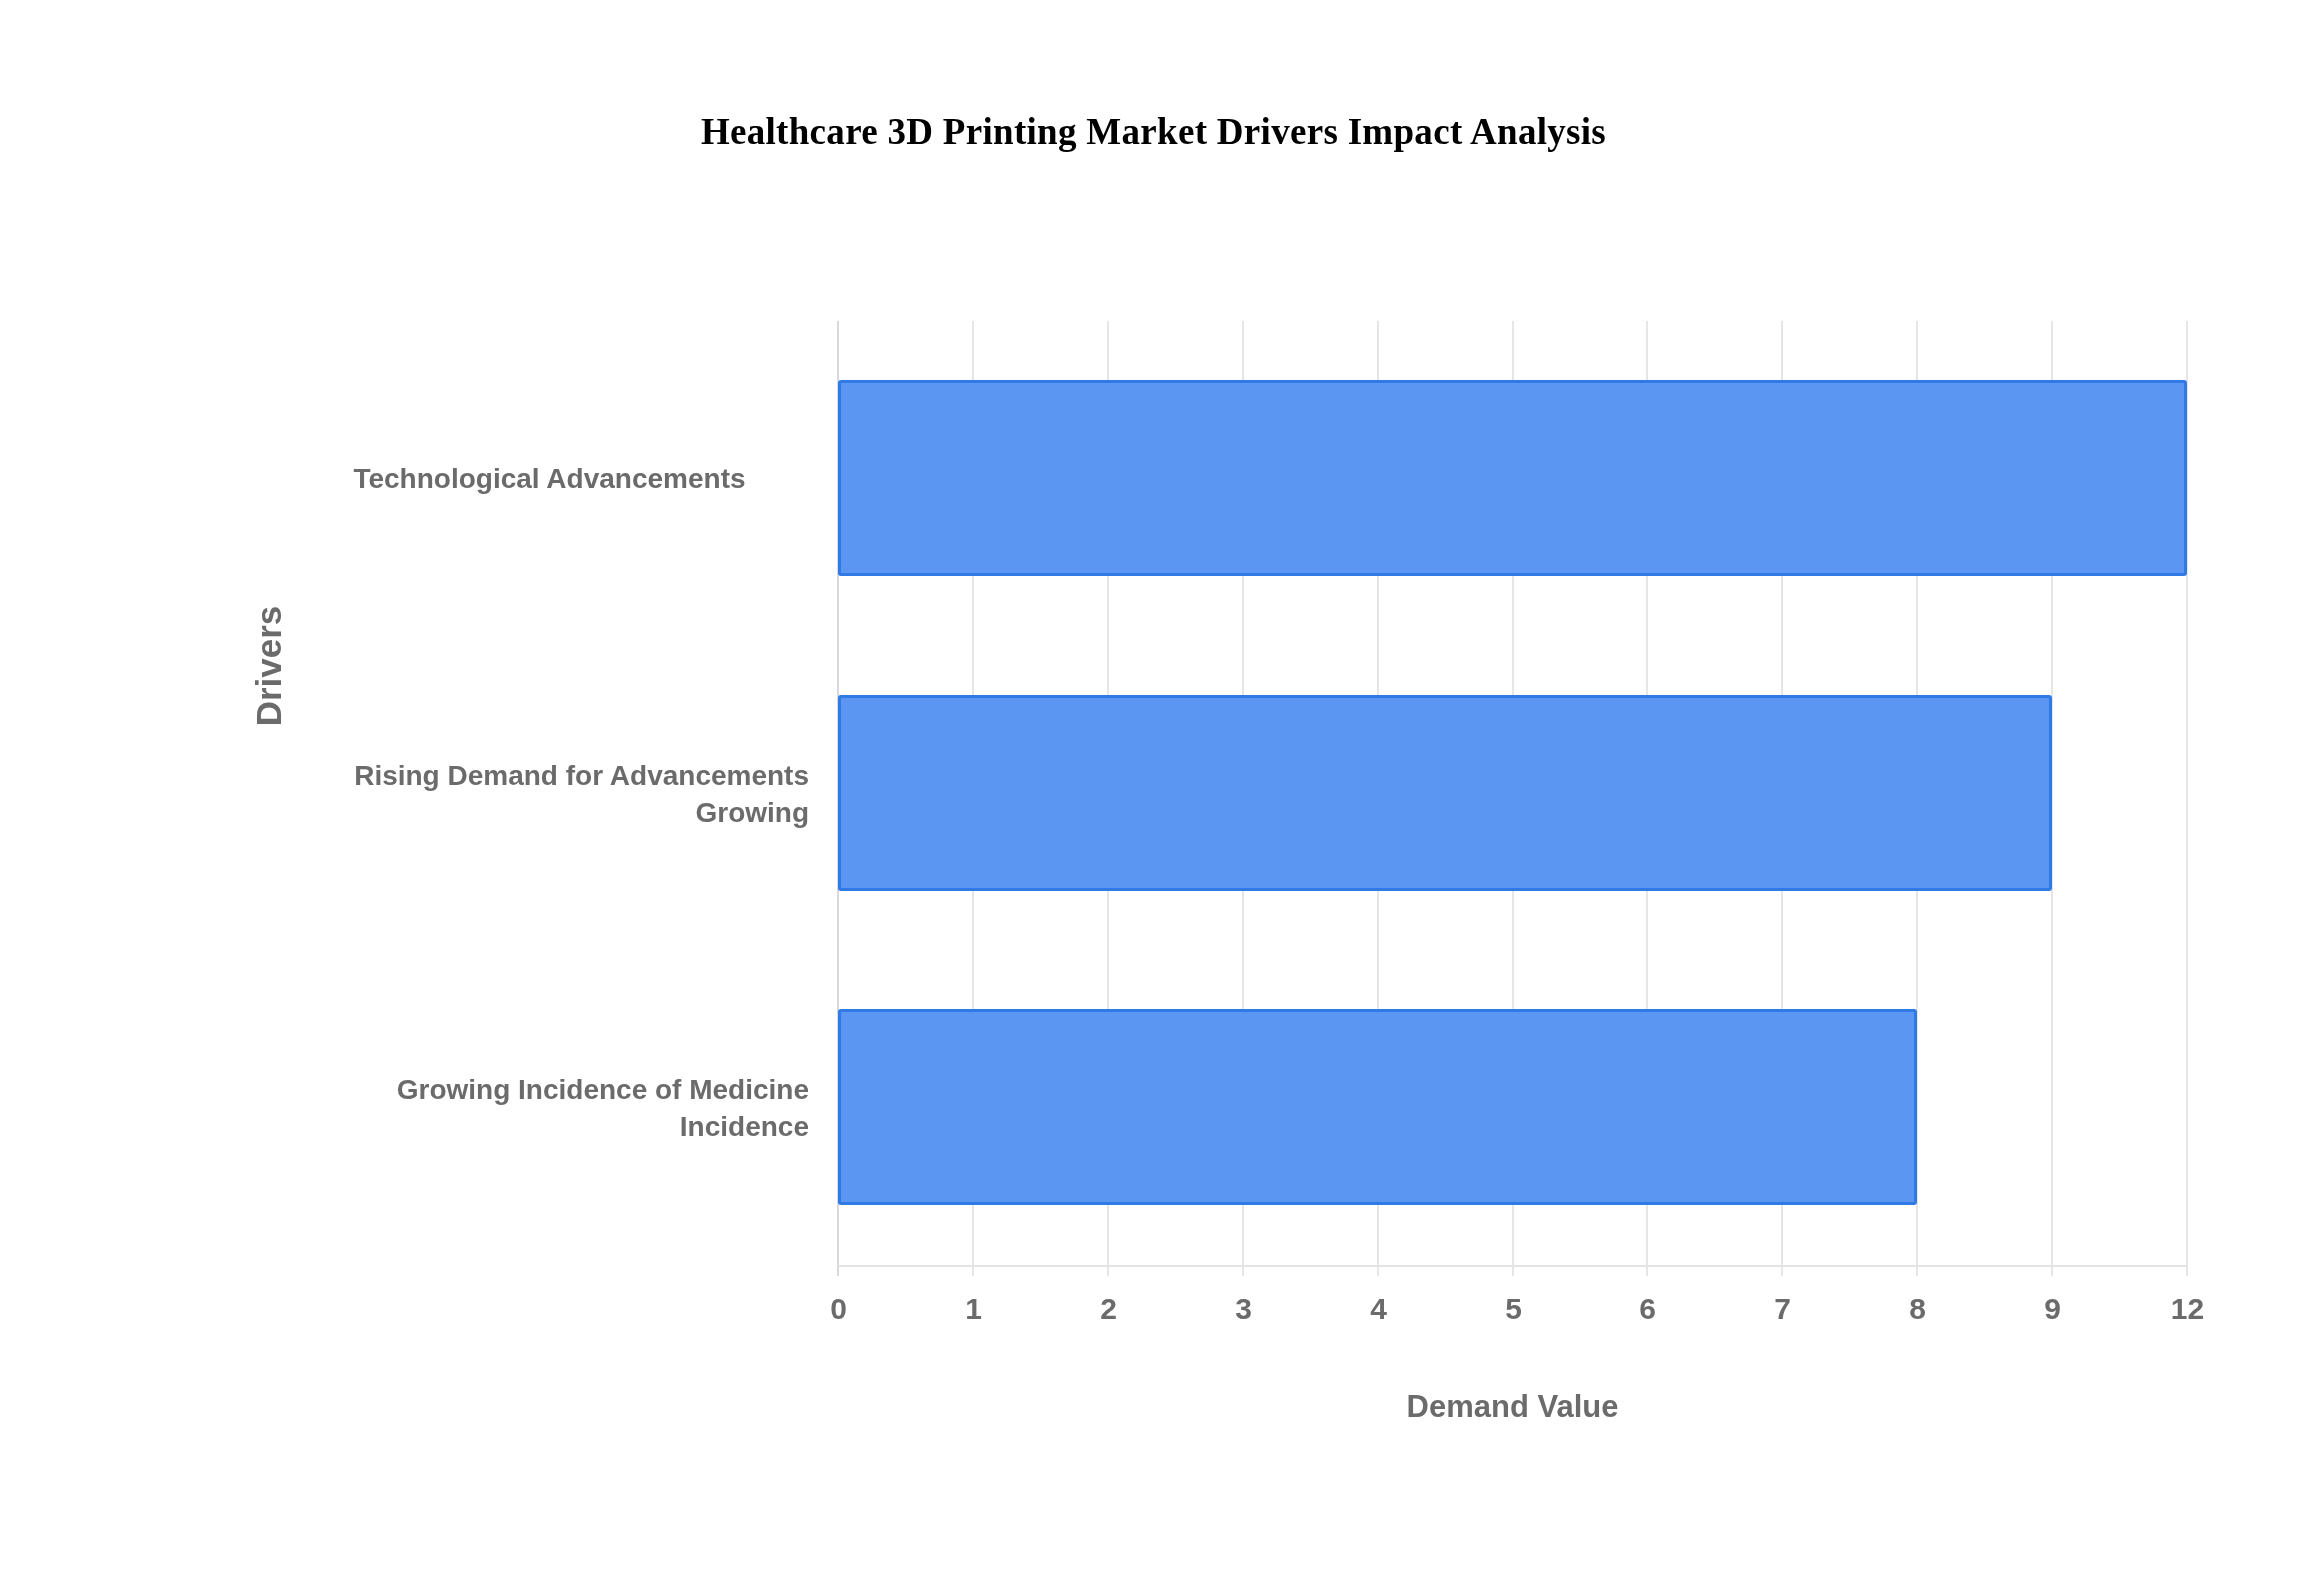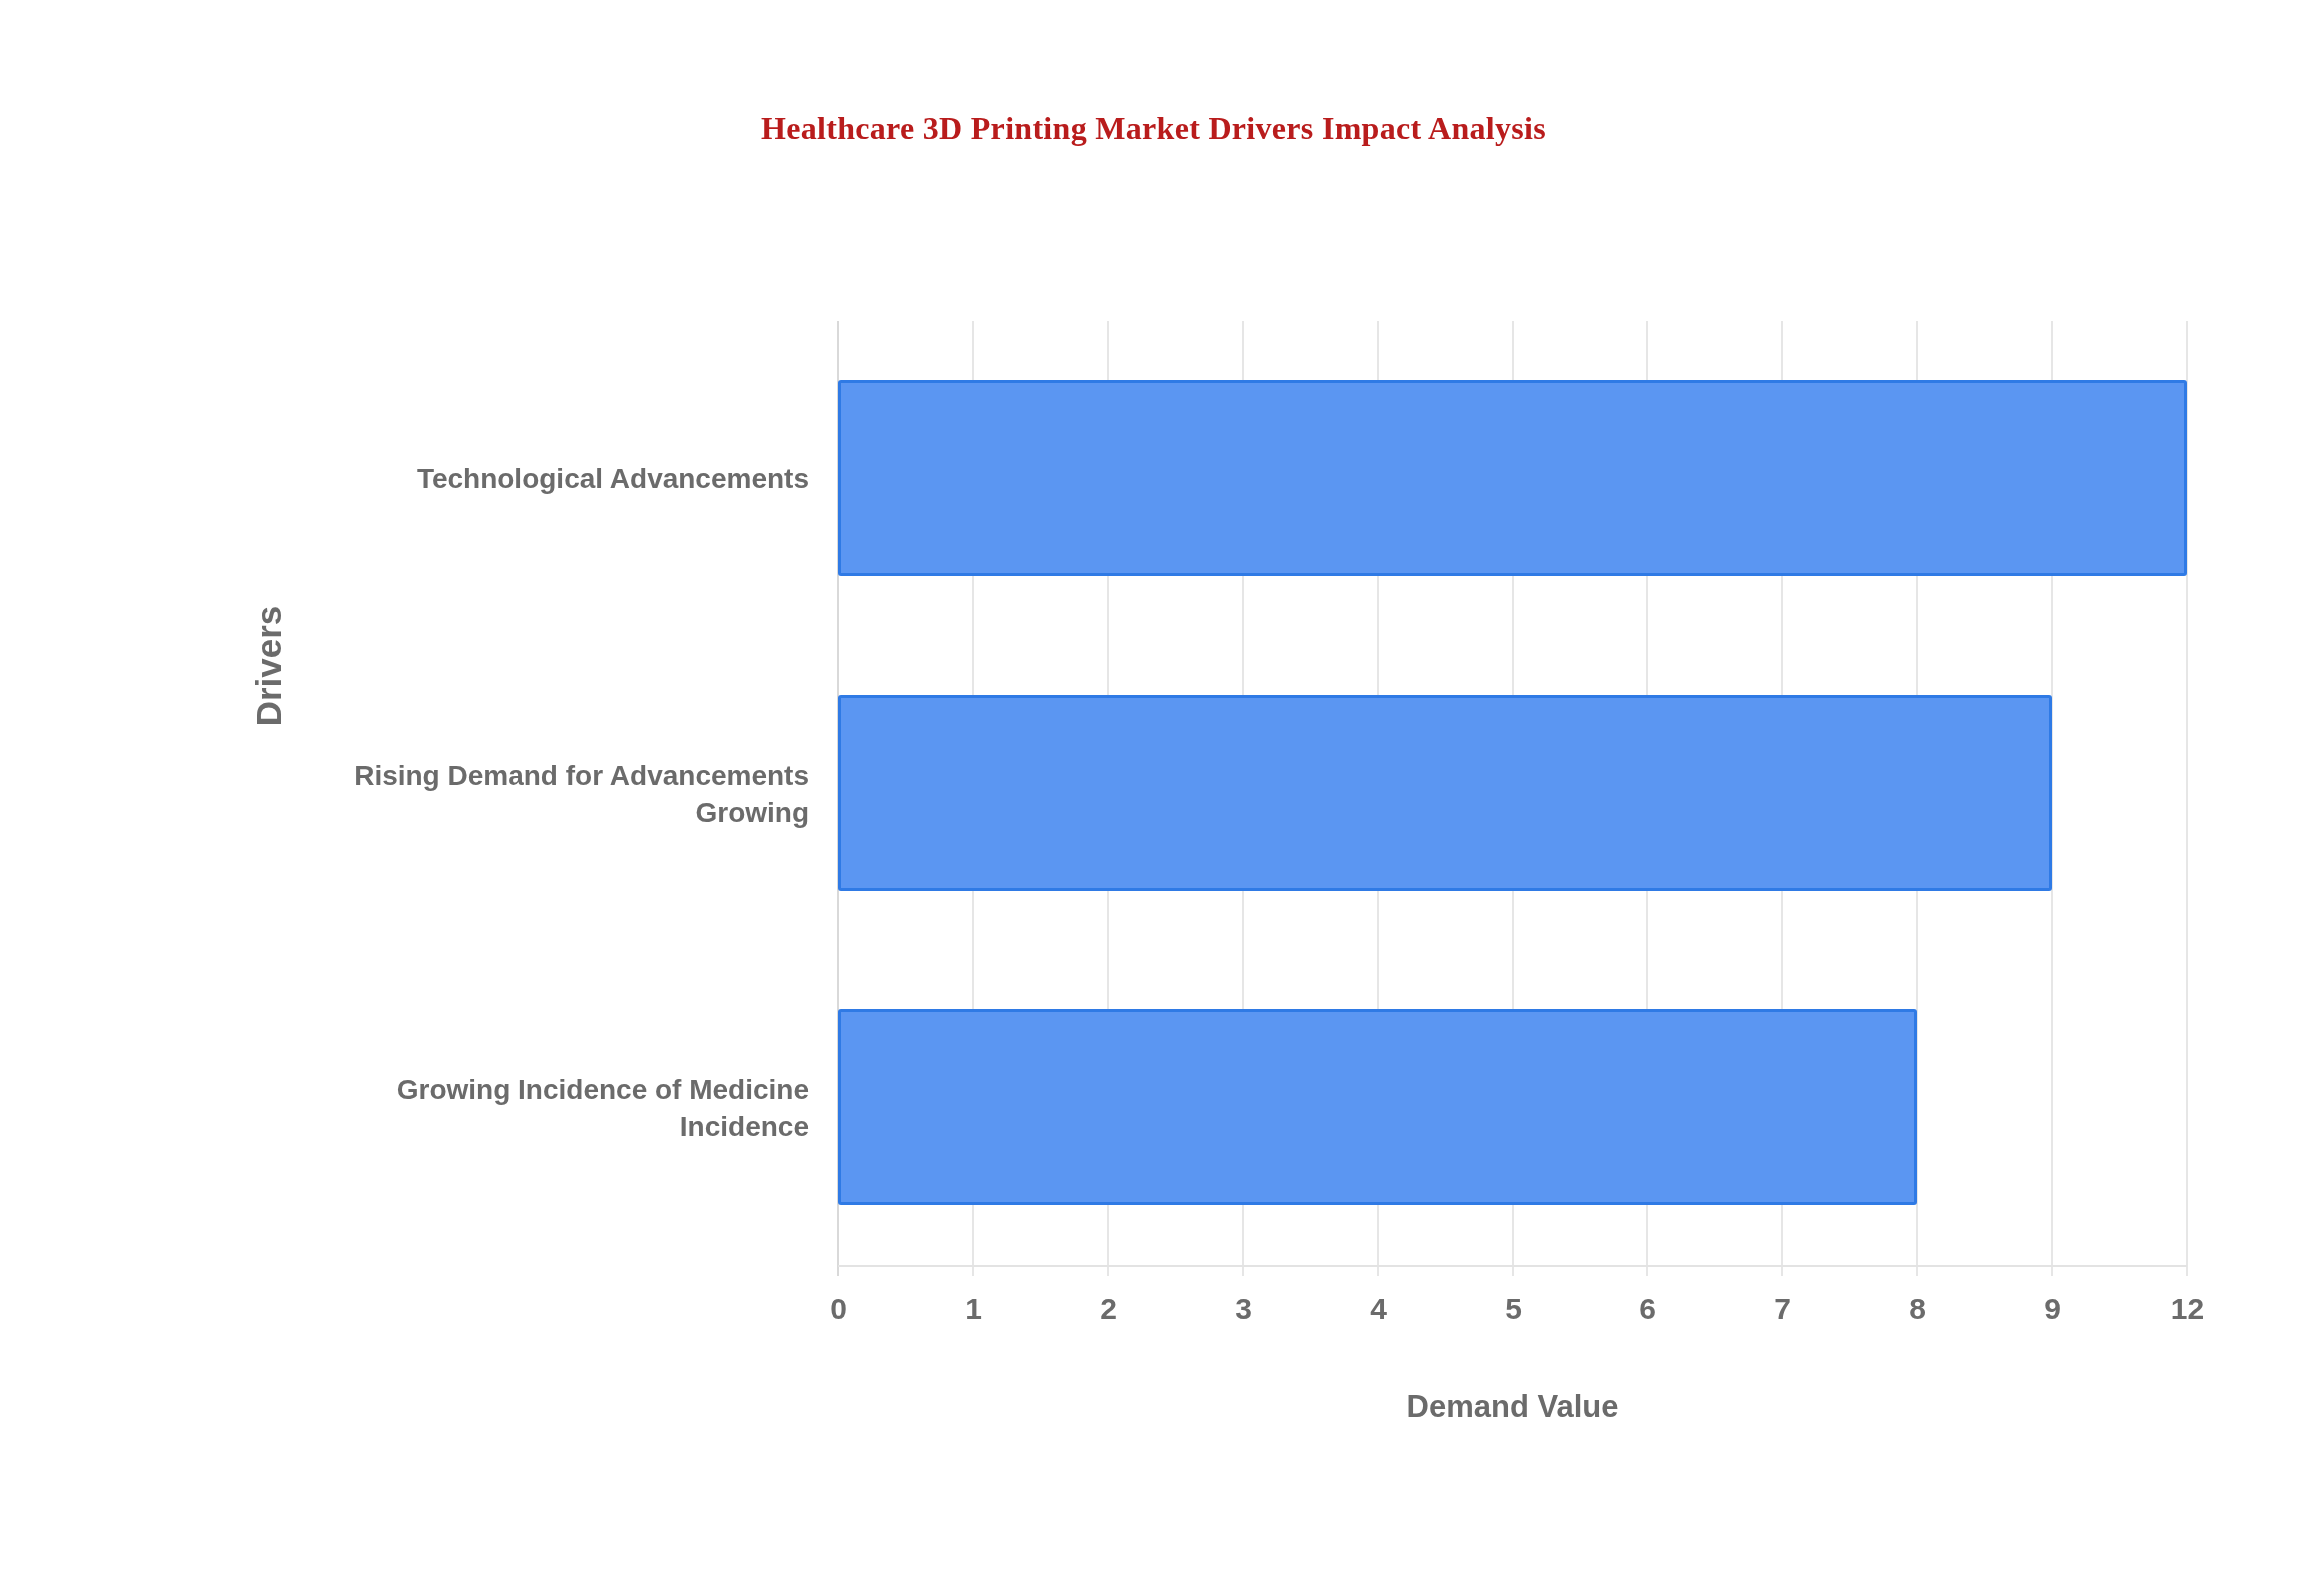--- a/index.html
+++ b/index.html
@@ -23,23 +23,23 @@
 
   
   .chart-title {
     position: absolute;
     left: 0;
     right: 12px;
     top: 110px;
     text-align: center;
     font-family: "Liberation Serif", serif;
     font-weight: bold;
-    font-size: 32px;
+    font-size: 37px;
     letter-spacing: 0.3px;
-    color: #b91c1c;
+    color: #000000;
     white-space: nowrap;
   }
 
   
   .plot-area {
     position: absolute;
     left: 838px;
     top: 321px;
     width: 1349px;
     height: 944px;
@@ -156,21 +156,21 @@
       </div>
     <div class="axis-bottom"></div>
     <div class="bars-layer" id="bars-layer">
         <div class="bar" title="Technological Advancements: 10" style="top: 59px; height: 196px; width: 1349px; background: rgb(91, 150, 242); border-color: rgb(47, 122, 229);"></div>
         <div class="bar" title="Rising Demand for Personalized Medicine: 9" style="top: 374px; height: 196px; width: 1214px; background: rgb(91, 150, 242); border-color: rgb(47, 122, 229);"></div>
         <div class="bar" title="Growing Incidence of Chronic Diseases: 8" style="top: 688px; height: 196px; width: 1079px; background: rgb(91, 150, 242); border-color: rgb(47, 122, 229);"></div>
       </div>
   </div>
 
   <div id="cat-labels">
-      <div class="cat-label" style="top: 436px; height: 85px; color: rgb(107, 107, 107);">
+      <div class="cat-label" style="top: 436px; height: 85px; color: rgb(107, 107, 107); align-items: center;">
         <span>Technological Advancements</span>
       </div>
       <div class="cat-label" style="top: 751px; height: 85px; color: rgb(107, 107, 107);">
         <span>Rising Demand for Advancements</span>
         <span>Growing</span>
       </div>
       <div class="cat-label" style="top: 1065px; height: 85px; color: rgb(107, 107, 107);">
         <span>Growing Incidence of Medicine</span>
         <span>Incidence</span>
       </div>

